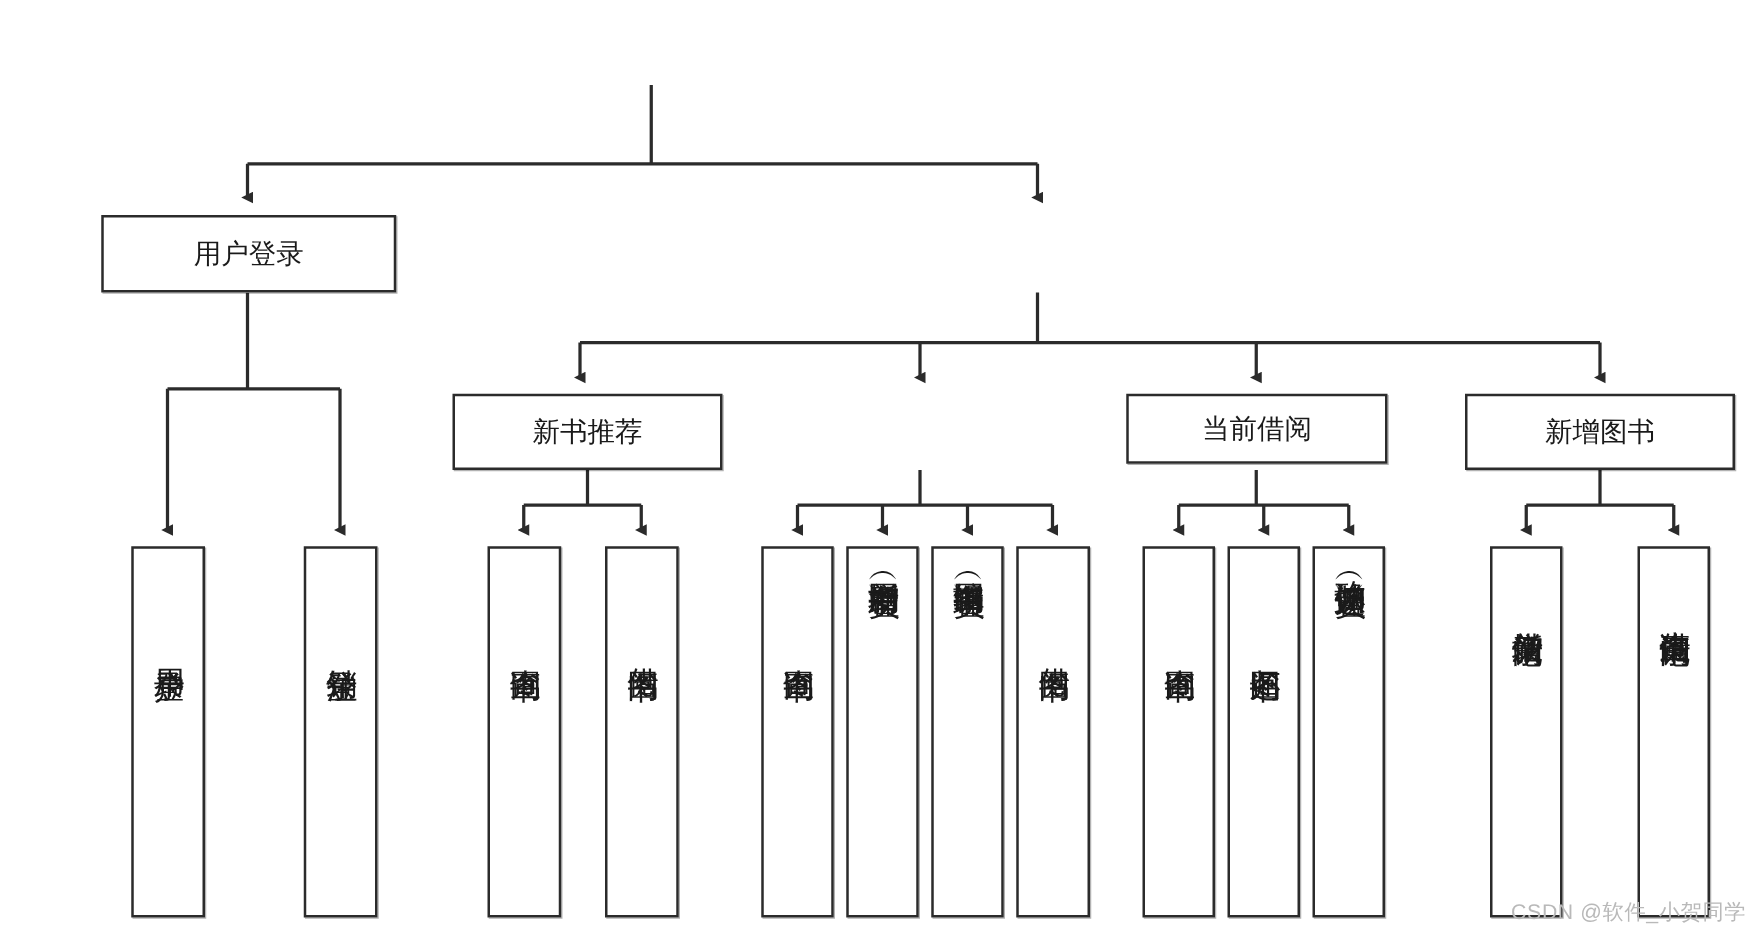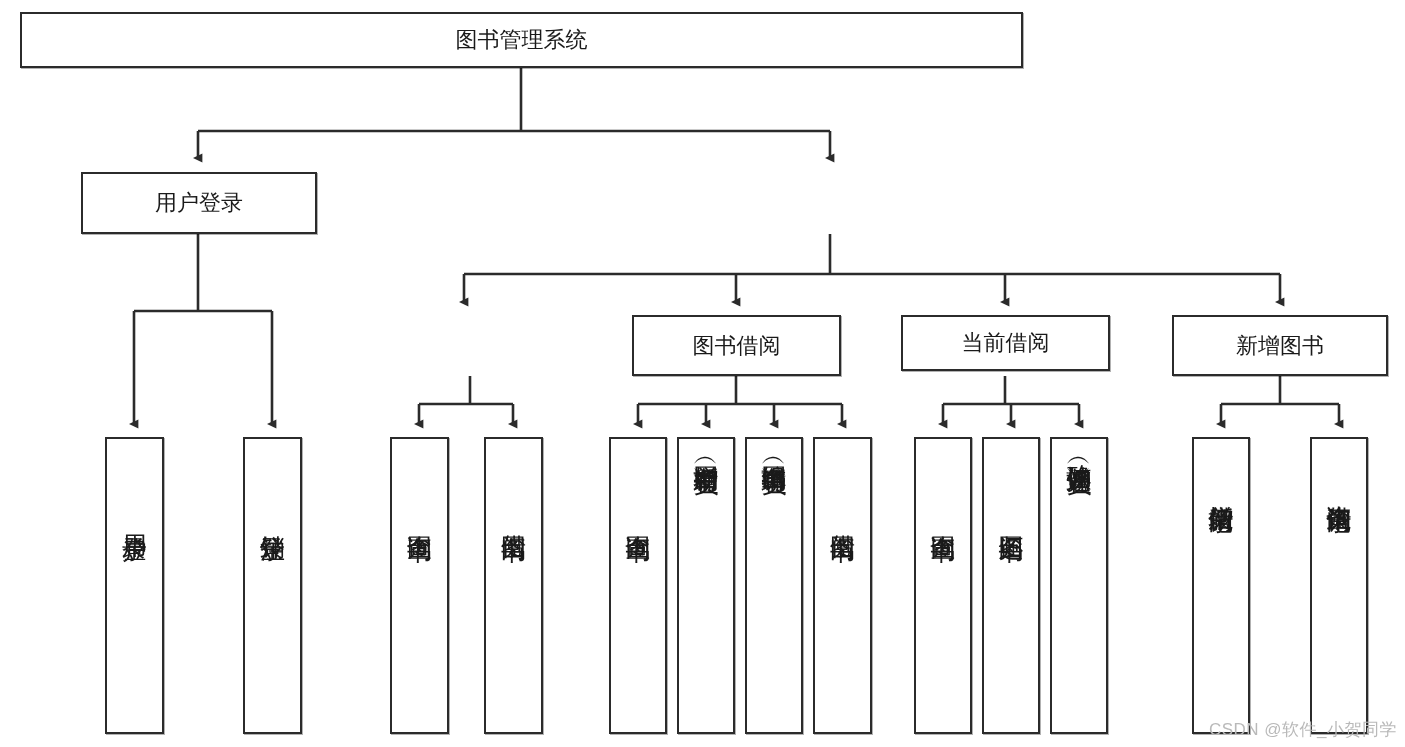--- a/index.html
+++ b/index.html
@@ -120,30 +120,27 @@
       <path d="M1011,404 L1011,424" marker-end="url(#arrow)"></path>
       <path d="M1079,404 L1079,424" marker-end="url(#arrow)"></path>
 
       <path d="M1280,376 L1280,404"></path>
       <path d="M1221,404 L1339,404"></path>
       <path d="M1221,404 L1221,424" marker-end="url(#arrow)"></path>
       <path d="M1339,404 L1339,424" marker-end="url(#arrow)"></path>
     </g>
   </svg>
 
-  <div class="node horizontal" style="left:20px; top:12px; width:1003px; height:56px;">
-    <span class="label">图书管理系统</span>
-  </div>
 
   <div class="node horizontal" style="left:81px; top:172px; width:236px; height:62px;">
     <span class="label">用户登录</span>
   </div>
 
-  <div class="node horizontal" style="left:632px; top:315px; width:209px; height:61px;">
-    <span class="label">图书借阅</span>
+  <div class="node horizontal" style="left:362px; top:315px; width:216px; height:61px;">
+    <span class="label">新书推荐</span>
   </div>
   <div class="node horizontal" style="left:901px; top:315px; width:209px; height:56px;">
     <span class="label">当前借阅</span>
   </div>
   <div class="node horizontal" style="left:1172px; top:315px; width:216px; height:61px;">
     <span class="label">新增图书</span>
   </div>
 
   <div class="node vertical mid" style="left:105px; top:437px; width:59px; height:297px;">
     <span class="label">用户登录</span>

